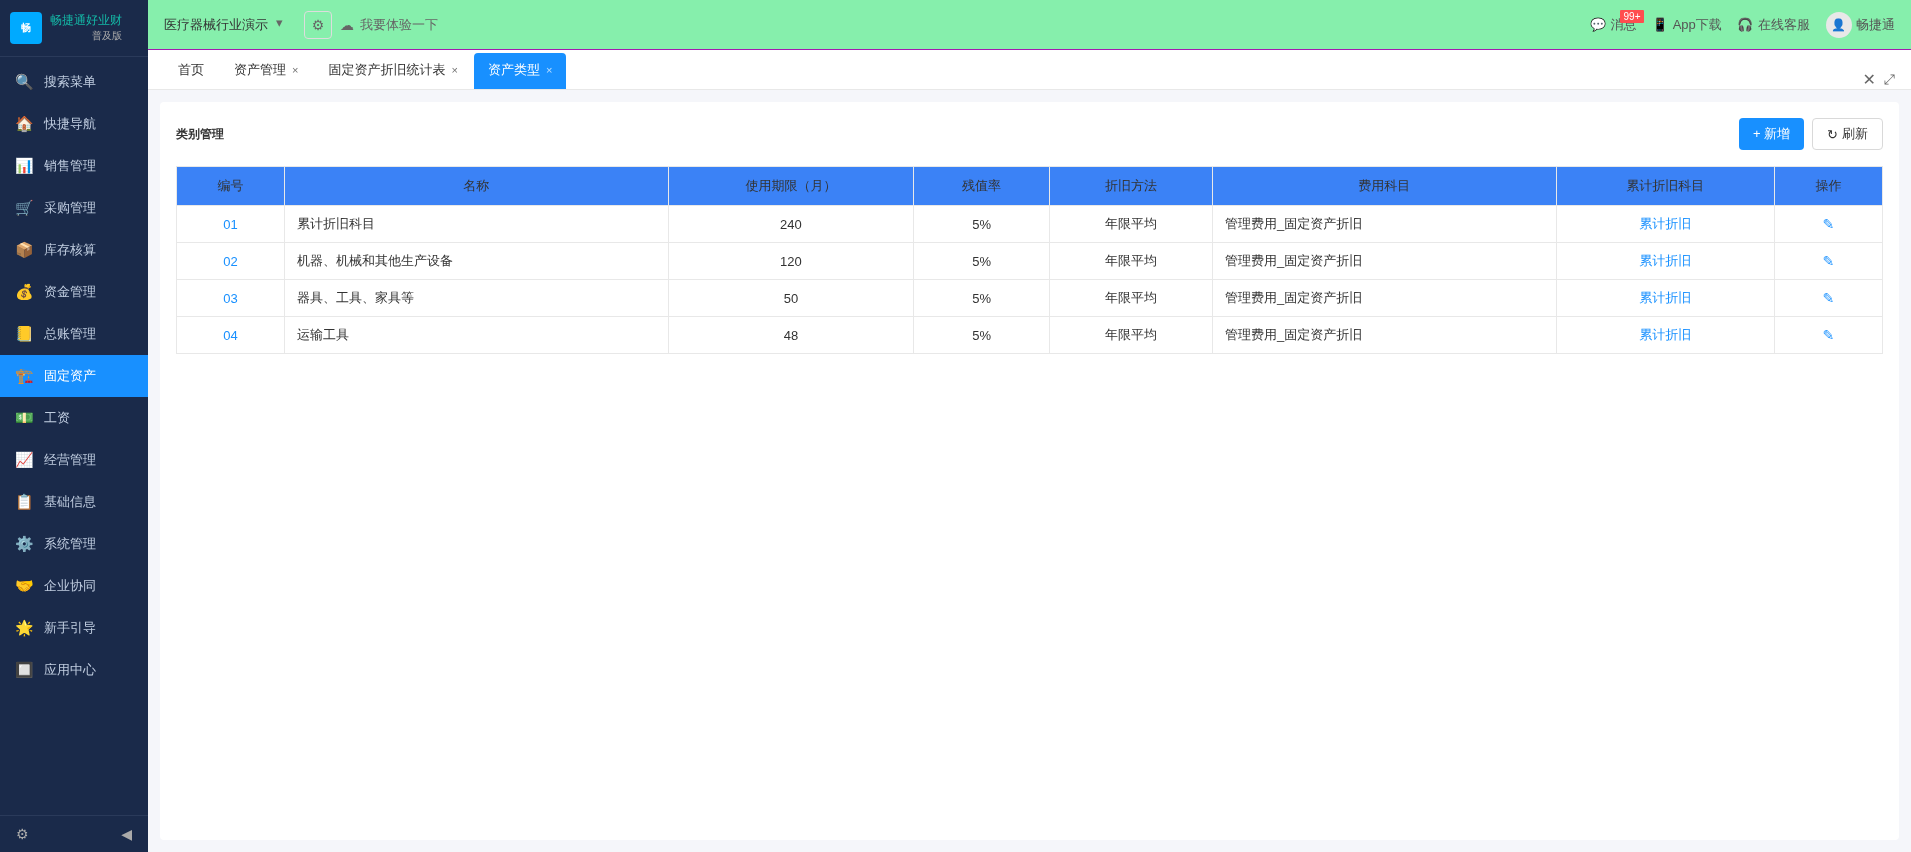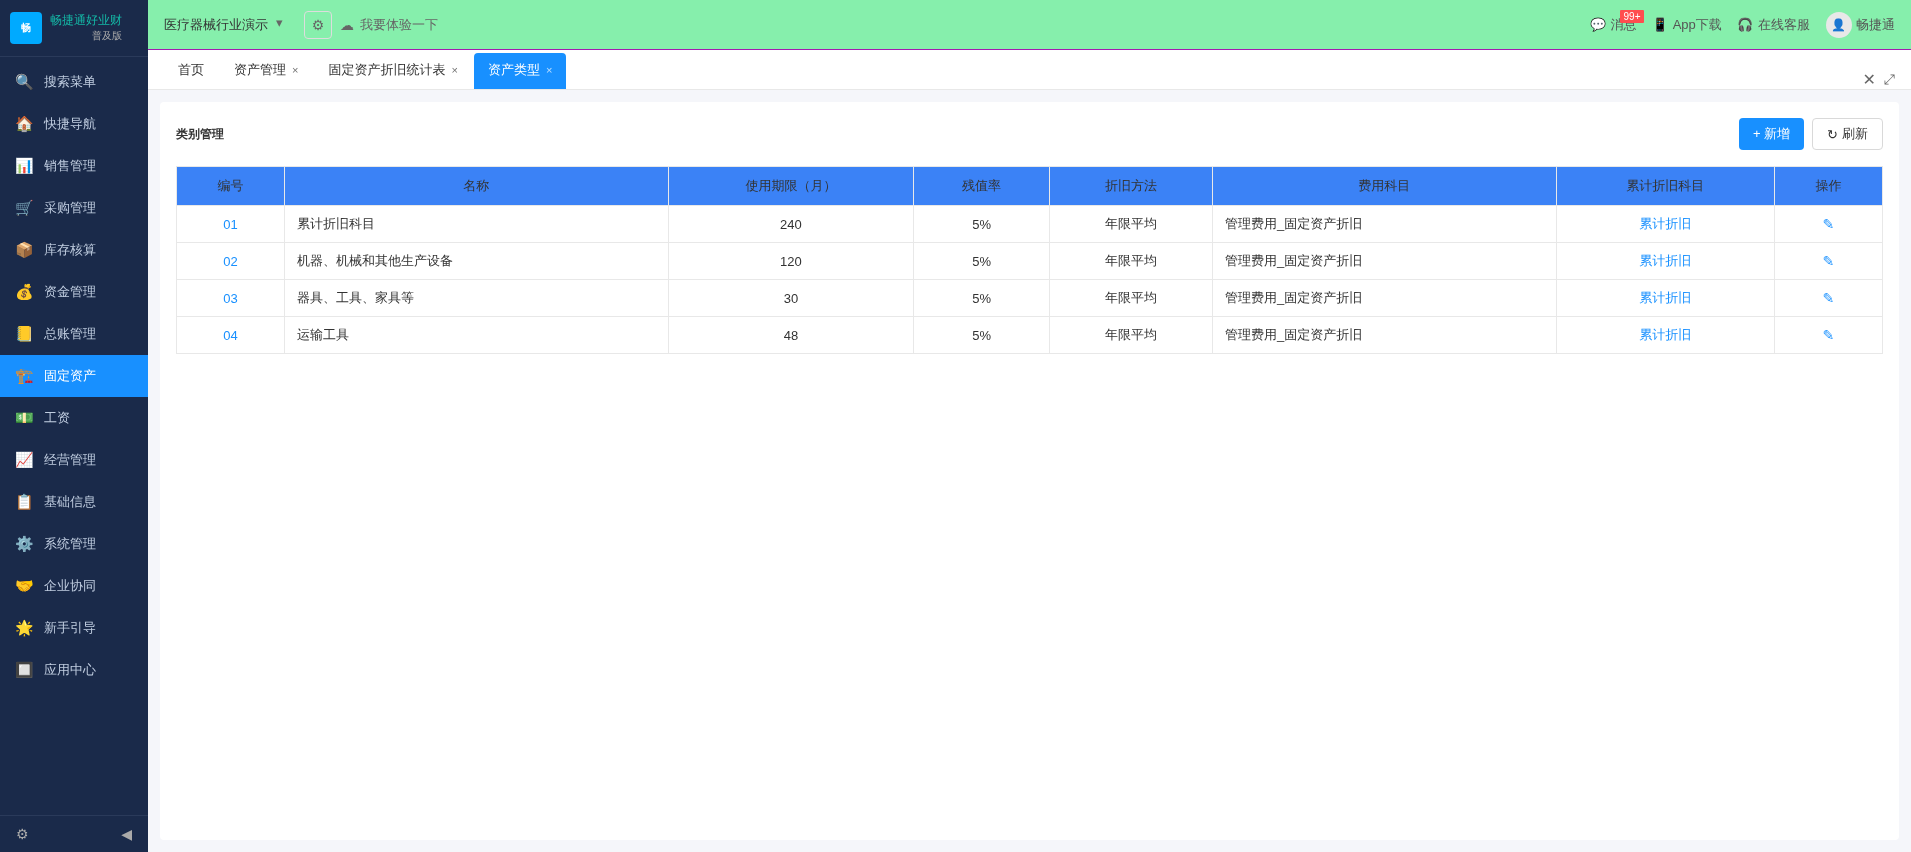--- a/index.html
+++ b/index.html
@@ -325,21 +325,21 @@
       <td class="center">年限平均</td>
       <td>管理费用_固定资产折旧</td>
       <td class="center link">累计折旧</td>
       <td class="edit-btn">
         <span class="edit-icon">✎</span>
       </td>
     </tr>
             <tr>
       <td class="center code">03</td>
       <td>器具、工具、家具等</td>
-      <td class="center">30</td>
+      <td class="center">50</td>
       <td class="center">5%</td>
       <td class="center">年限平均</td>
       <td>管理费用_固定资产折旧</td>
       <td class="center link">累计折旧</td>
       <td class="edit-btn">
         <span class="edit-icon">✎</span>
       </td>
     </tr>
             <tr>
       <td class="center code">04</td>

